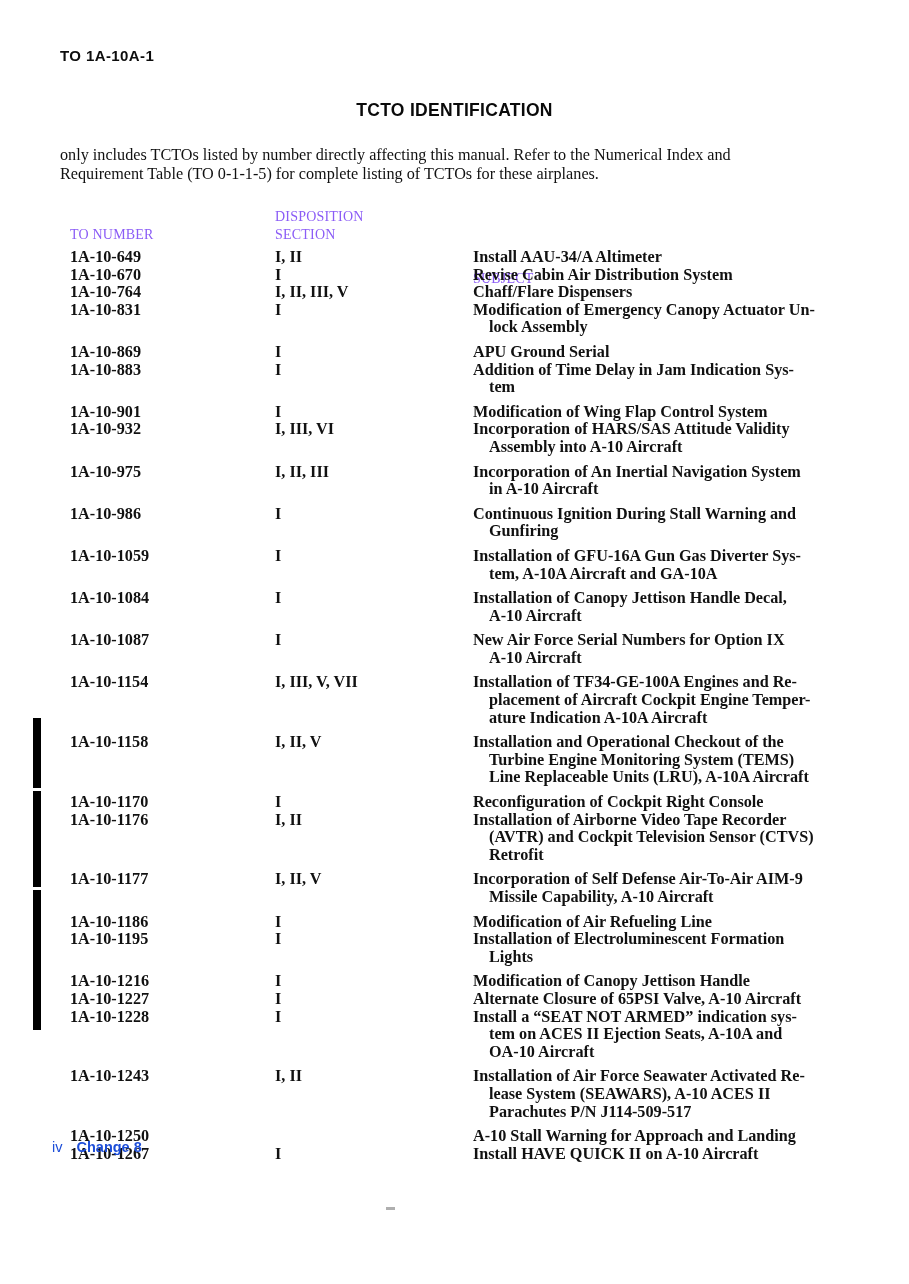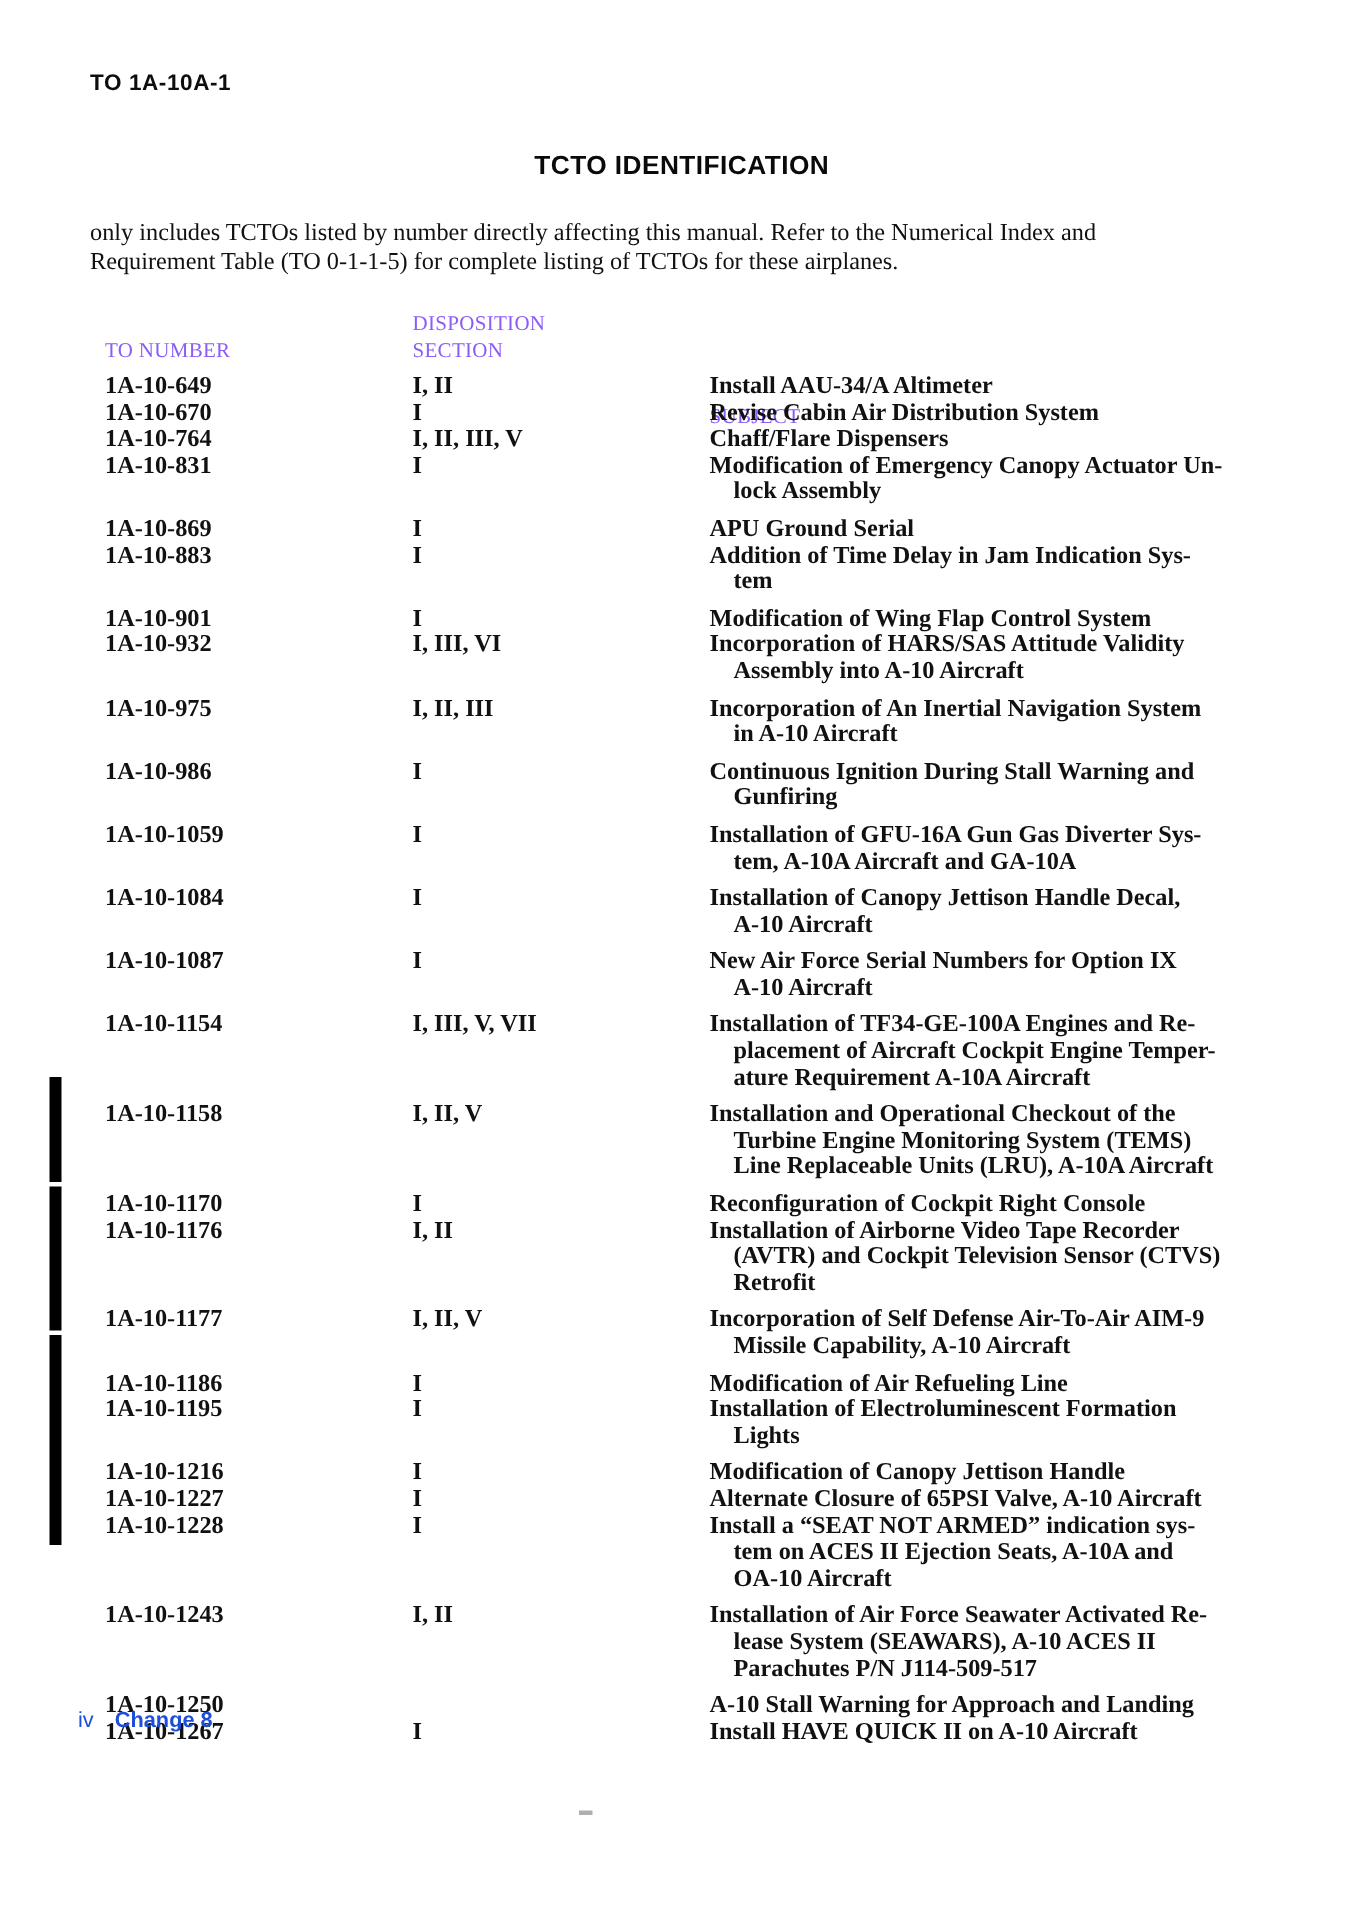--- a/index.html
+++ b/index.html
@@ -272,21 +272,21 @@
             <span class="sl">New Air Force Serial Numbers for Option IX</span>
             <span class="sl">A-10 Aircraft</span>
           </div>
         </div>
         <div class="row gap-after">
           <div class="col-num">1A-10-1154</div>
           <div class="col-disp">I, III, V, VII</div>
           <div class="col-subj">
             <span class="sl">Installation of TF34-GE-100A Engines and Re-</span>
             <span class="sl">placement of Aircraft Cockpit Engine Temper-</span>
-            <span class="sl">ature Requirement A-10A Aircraft</span>
+            <span class="sl">ature Indication A-10A Aircraft</span>
           </div>
         </div>
         <div class="row gap-after">
           <div class="col-num">1A-10-1158</div>
           <div class="col-disp">I, II, V</div>
           <div class="col-subj">
             <span class="sl">Installation and Operational Checkout of the</span>
             <span class="sl">Turbine Engine Monitoring System (TEMS)</span>
             <span class="sl">Line Replaceable Units (LRU), A-10A Aircraft</span>
           </div>

